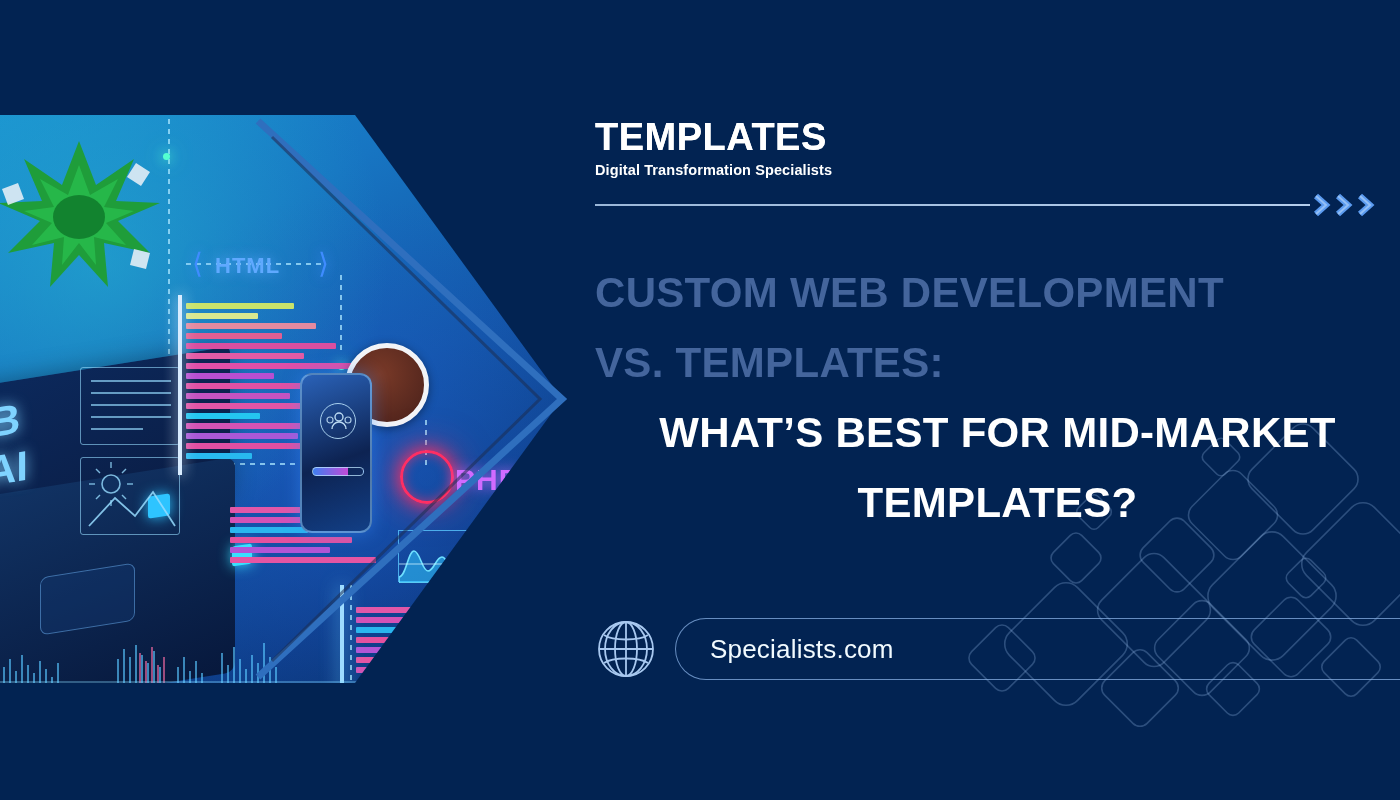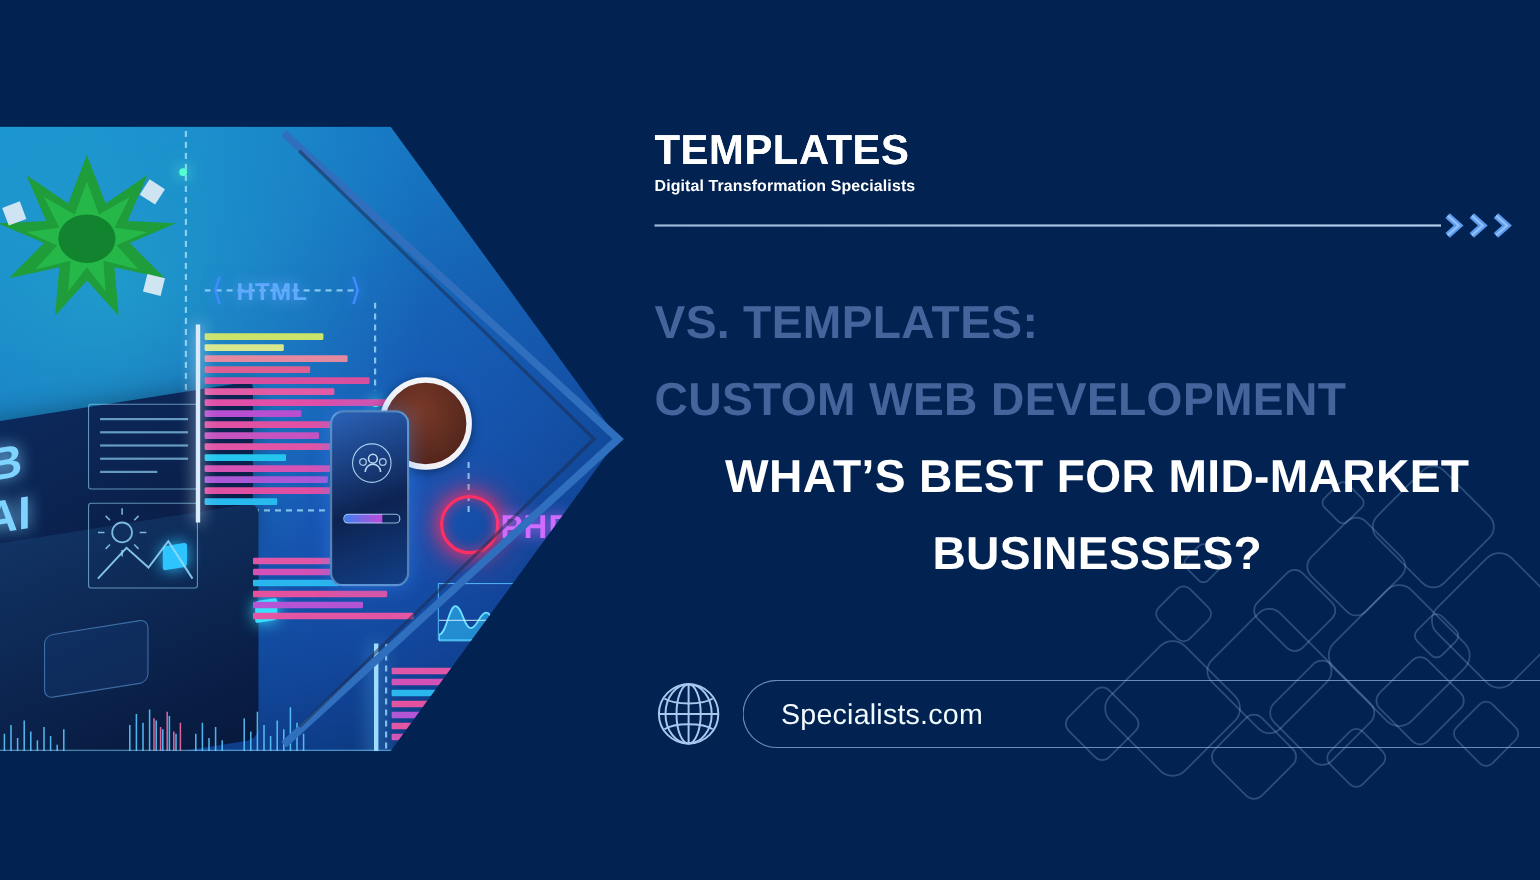--- a/index.html
+++ b/index.html
@@ -406,24 +406,24 @@
           <g fill="none" stroke="#9ec6f7" stroke-width="2" opacity=".85">
             <polyline points="4,4 14,13 4,22"></polyline>
             <polyline points="26,4 36,13 26,22"></polyline>
             <polyline points="48,4 58,13 48,22"></polyline>
           </g>
         </svg>
       </div>
     </div>
 
     <div class="headline">
+      <div class="hl-line hl-muted">CUSTOM WEB DEVELOPMENT</div>
       <div class="hl-line hl-muted">VS. TEMPLATES:</div>
-      <div class="hl-line hl-muted">CUSTOM WEB DEVELOPMENT</div>
       <div class="hl-line hl-bright">WHAT’S BEST FOR MID-MARKET</div>
-      <div class="hl-line hl-bright">BUSINESSES?</div>
+      <div class="hl-line hl-bright">TEMPLATES?</div>
     </div>
 
     <div class="urlrow">
       <div class="globe">
         <svg width="62" height="62" viewBox="0 0 62 62">
           <g fill="none" stroke="#a8c8ef" stroke-width="1.8">
             <circle cx="31" cy="31" r="27"></circle>
             <ellipse cx="31" cy="31" rx="11" ry="27"></ellipse>
             <ellipse cx="31" cy="31" rx="21" ry="27"></ellipse>
             <line x1="4" y1="31" x2="58" y2="31"></line>

